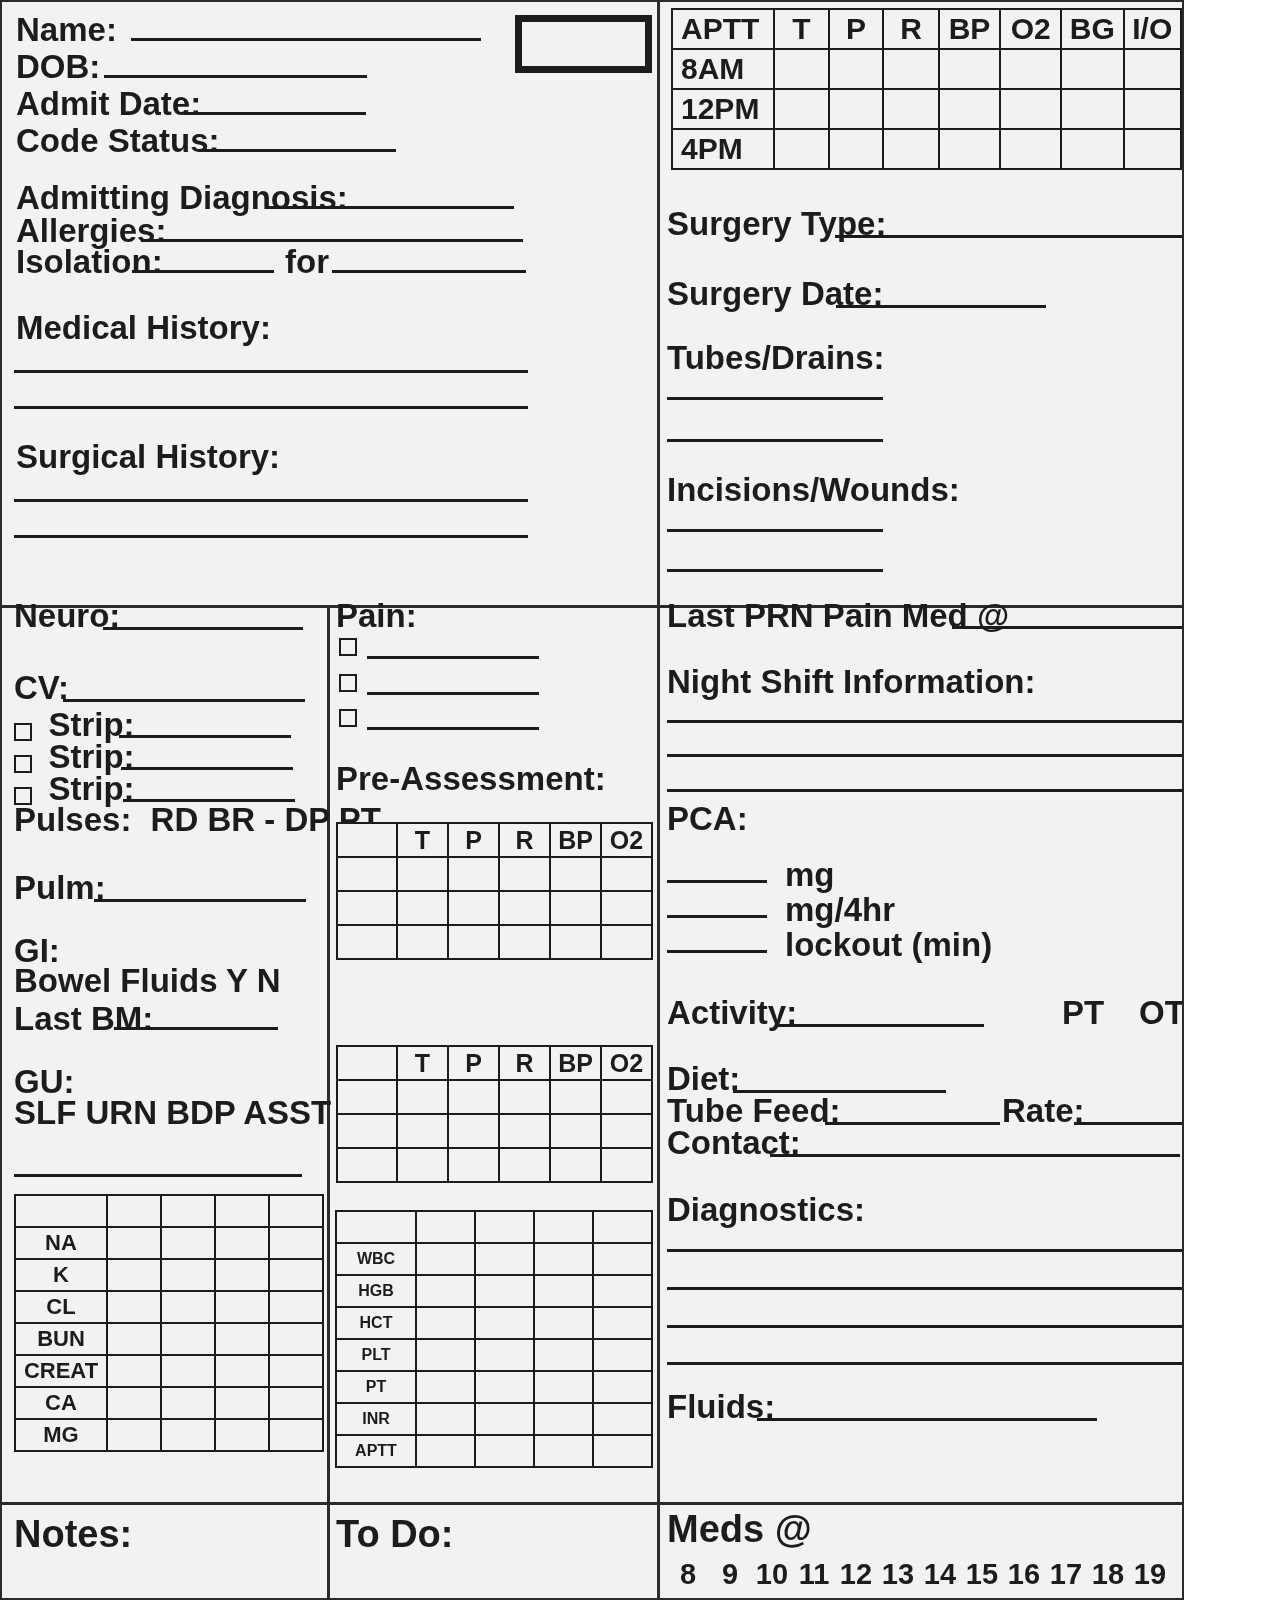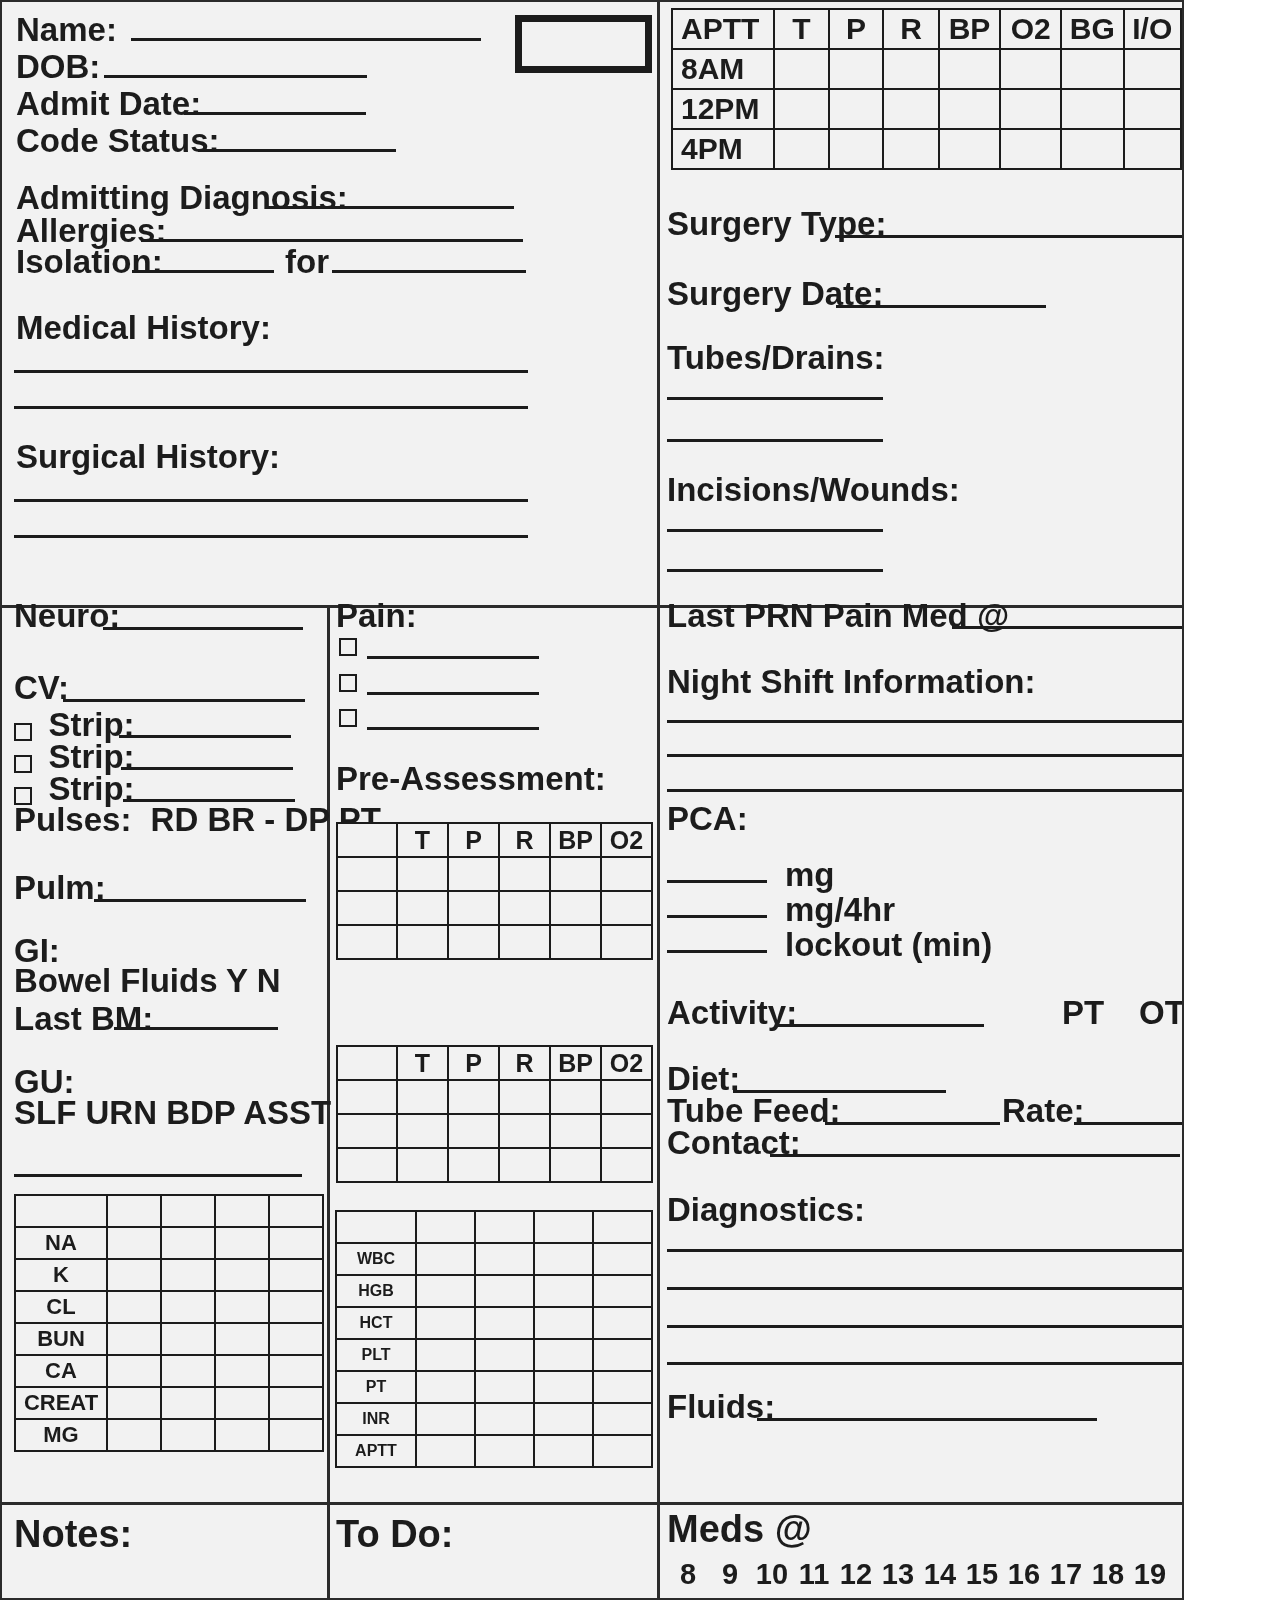--- a/index.html
+++ b/index.html
@@ -269,28 +269,28 @@
           <td class="cell"></td>
         </tr>
         <tr>
           <td class="name">BUN</td>
           <td class="cell"></td>
           <td class="cell"></td>
           <td class="cell"></td>
           <td class="cell"></td>
         </tr>
         <tr>
+          <td class="name">CREAT</td>
+          <td class="cell"></td>
+          <td class="cell"></td>
+          <td class="cell"></td>
+          <td class="cell"></td>
+        </tr>
+        <tr>
           <td class="name">CA</td>
-          <td class="cell"></td>
-          <td class="cell"></td>
-          <td class="cell"></td>
-          <td class="cell"></td>
-        </tr>
-        <tr>
-          <td class="name">CREAT</td>
           <td class="cell"></td>
           <td class="cell"></td>
           <td class="cell"></td>
           <td class="cell"></td>
         </tr>
         <tr>
           <td class="name">MG</td>
           <td class="cell"></td>
           <td class="cell"></td>
           <td class="cell"></td>

